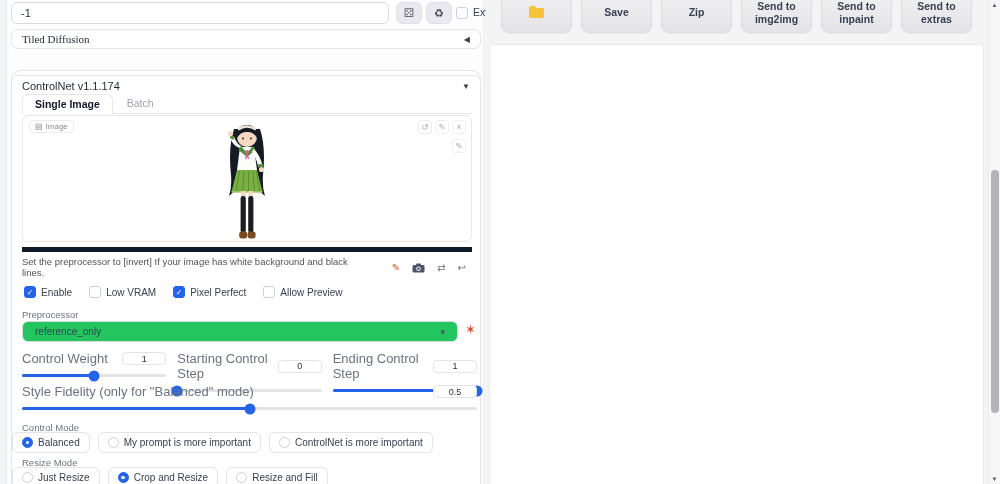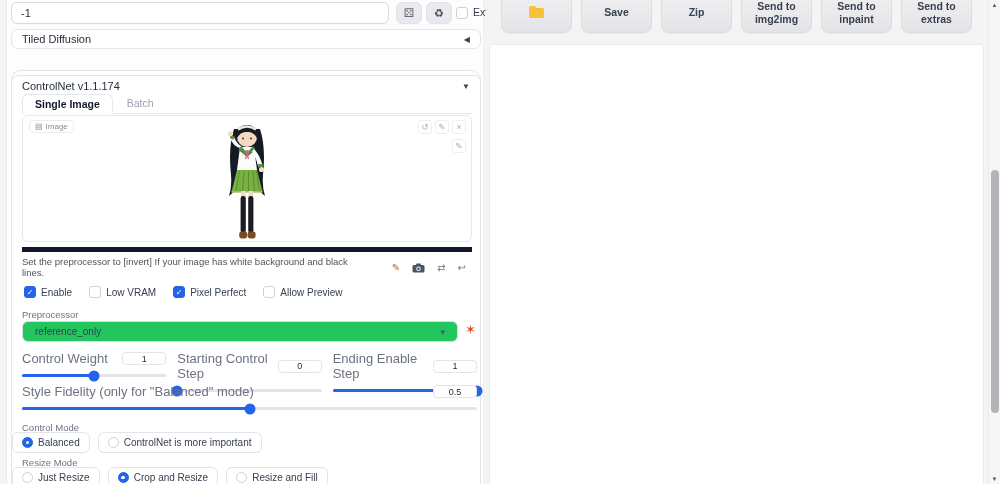--- a/index.html
+++ b/index.html
@@ -129,21 +129,21 @@
     <input class="seed-input" value="-1" style="">
     <div class="mini-btn dice">
       <span>⚄</span>
     </div>
     <div class="mini-btn recycle">
       <span>♻</span>
     </div>
     <div class="checkbox extra-cb"></div>
     <span class="extra-label">Extra</span>
 
-    <div class="accordion" style="top:29px;">
+    <div class="accordion" style="top:29px;font-family:Liberation Serif, serif;">
       <span class="acc-label">Tiled Diffusion</span>
       <span class="acc-arrow">◀</span>
     </div>
     <div class="accordion" style="top:70px;border-radius:10px;">
       <span class="acc-label">Tiled VAE</span>
       <span class="acc-arrow">◀</span>
     </div>
 
     <div class="cn-box">
       <div class="cn-header">
@@ -256,21 +256,21 @@
             <input class="num-input" value="0" style="">
           </div>
           <div class="slider">
             <div class="slider-track"></div>
             <div class="slider-fill" style="width: 0%;"></div>
             <div class="slider-thumb" style="left: 0%;"></div>
           </div>
         </div>
         <div class="slider-col">
           <div class="slider-head">
-            <span class="slider-label">Ending Enable Step</span>
+            <span class="slider-label">Ending Control Step</span>
             <input class="num-input" value="1" style="">
           </div>
           <div class="slider">
             <div class="slider-track"></div>
             <div class="slider-fill" style="width: 100%;"></div>
             <div class="slider-thumb" style="left: 100%;"></div>
           </div>
         </div>
       </div>
 
@@ -284,20 +284,24 @@
           <div class="slider-fill" style="width: 50%;"></div>
           <div class="slider-thumb" style="left: 50%;"></div>
         </div>
       </div>
 
       <div class="block-label" style="left:10px; top:346px;">Control Mode</div>
       <div class="pills" style="top:356px;">
         <label class="pill">
           <span class="radio checked"></span>
           <span>Balanced</span>
+        </label>
+        <label class="pill">
+          <span class="radio"></span>
+          <span>My prompt is more important</span>
         </label>
         <label class="pill">
           <span class="radio"></span>
           <span>ControlNet is more important</span>
         </label>
       </div>
 
       <div class="block-label" style="left:10px; top:381px;">Resize Mode</div>
       <div class="pills" style="top:391px;">
         <label class="pill">

